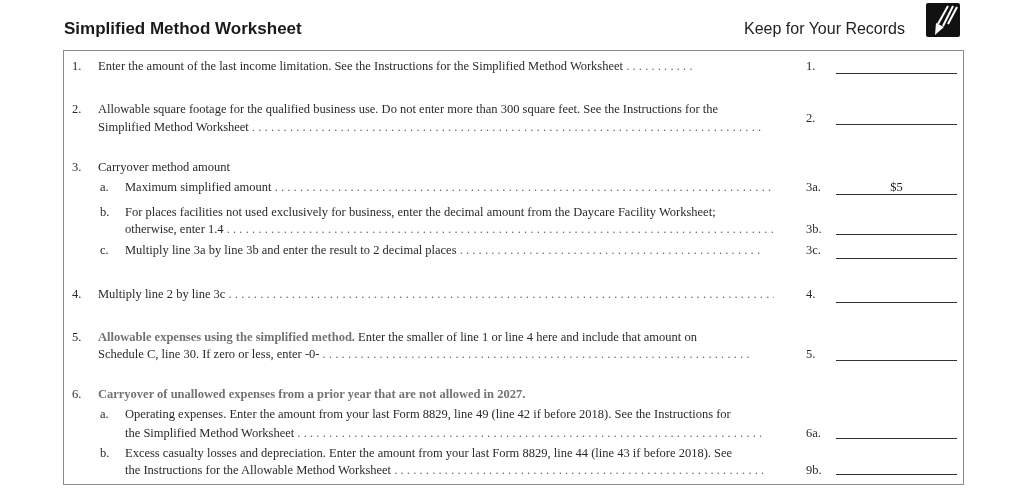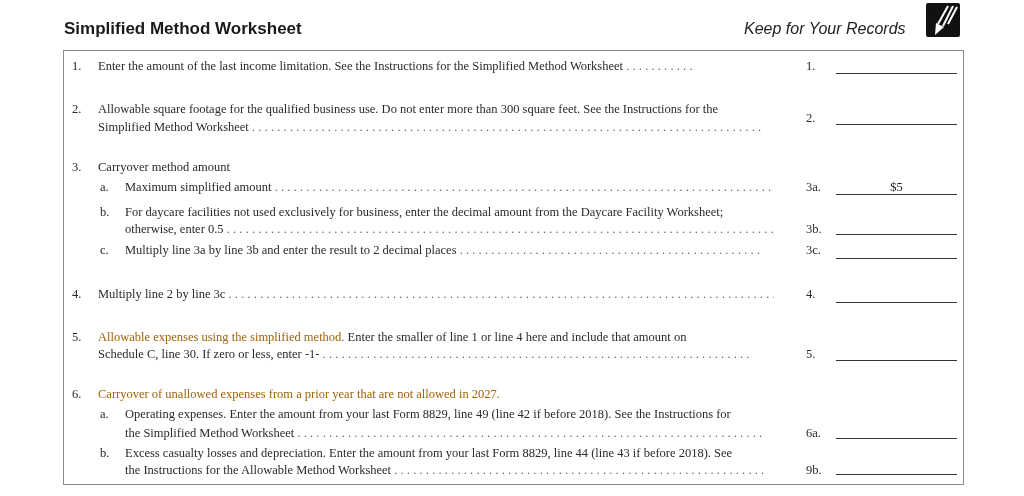--- a/index.html
+++ b/index.html
@@ -3,21 +3,21 @@
 <meta charset="utf-8">
 <style>
   html, body { margin: 0; padding: 0; background: #ffffff; }
   body { width: 1024px; height: 496px; position: relative; overflow: hidden; color: #1f1f1f; }
   .title {
     position: absolute; left: 64px; top: 19px;
     font-family: "Liberation Sans", sans-serif; font-weight: bold; font-size: 17px; color: #1a1a1a;
   }
   .keep {
     position: absolute; left: 744px; top: 20px;
-    font-family: "Liberation Sans", sans-serif; font-style: italic; font-size: 16px; color: #222;
+    font-family: "Liberation Sans", sans-serif; font-size: 16px; color: #222;
   }
   .pencil {
     position: absolute; left: 926px; top: 3px; width: 34px; height: 34px;
     background: #111; border-radius: 2px;
   }
   .box {
     position: absolute; left: 63px; top: 50px; width: 901px; height: 435px;
     border: 1.5px solid #8a8a8a; box-sizing: border-box;
   }
   .row {
@@ -30,21 +30,21 @@
   .txt2 { position: absolute; left: 125px; }
   .dots {
     display: inline-block; overflow: hidden; vertical-align: bottom; color: #666;
     letter-spacing: 3.2px;
   }
   .lbl { position: absolute; left: 806px; }
   .field {
     position: absolute; left: 836px; width: 121px; border-bottom: 1px solid #333; height: 14px;
     text-align: center; font-family: "Liberation Serif", serif; font-size: 12.5px;
   }
-  b { font-weight: normal; color: #a16207; }
+  b { font-weight: bold; color: #737373; }
 </style>
 </head>
 <body>
 
 <div class="title">Simplified Method Worksheet</div>
 <div class="keep">Keep for Your Records</div>
 <div class="pencil">
   <svg width="34" height="34" viewBox="0 0 34 34">
     <g fill="none" stroke="#fff" stroke-width="2">
       <line x1="22" y1="3" x2="12" y2="21"></line>
@@ -82,24 +82,24 @@
 </div>
 <div class="row" style="top:180px;">
   <span class="sub">a.</span>
   <span class="txt2"><span>Maximum simplified amount</span> <span class="dots" style="width:500px;">..............................................................................................................................</span></span>
   <span class="lbl">3a.</span>
 </div>
 <div class="field" style="top:180px;">$5</div>
 
 <div class="row" style="top:205px;">
   <span class="sub">b.</span>
-  <span class="txt2">For daycare facilities not used exclusively for business, enter the decimal amount from the Daycare Facility Worksheet;</span>
+  <span class="txt2">For places facilities not used exclusively for business, enter the decimal amount from the Daycare Facility Worksheet;</span>
 </div>
 <div class="row" style="top:222px;">
-  <span class="txt2"><span>otherwise, enter 0.5</span> <span class="dots" style="width:550px;">..............................................................................................................................</span></span>
+  <span class="txt2"><span>otherwise, enter 1.4</span> <span class="dots" style="width:550px;">..............................................................................................................................</span></span>
   <span class="lbl">3b.</span>
 </div>
 <div class="field" style="top:220px;"></div>
 
 <div class="row" style="top:243px;">
   <span class="sub">c.</span>
   <span class="txt2"><span>Multiply line 3a by line 3b and enter the result to 2 decimal places</span> <span class="dots" style="width:300px;">..............................................................................................................................</span></span>
   <span class="lbl">3c.</span>
 </div>
 <div class="field" style="top:244px;"></div>
@@ -109,21 +109,21 @@
   <span class="txt"><span>Multiply line 2 by line 3c</span> <span class="dots" style="width:545px;">..............................................................................................................................</span></span>
   <span class="lbl">4.</span>
 </div>
 <div class="field" style="top:288px;"></div>
 
 <div class="row" style="top:330px;">
   <span class="num">5.</span>
   <span class="txt"><b>Allowable expenses using the simplified method.</b><span> Enter the smaller of line 1 or line 4 here and include that amount on</span></span>
 </div>
 <div class="row" style="top:347px;">
-  <span class="txt"><span>Schedule C, line 30. If zero or less, enter -1-</span> <span class="dots" style="width:430px;">..............................................................................................................................</span></span>
+  <span class="txt"><span>Schedule C, line 30. If zero or less, enter -0-</span> <span class="dots" style="width:430px;">..............................................................................................................................</span></span>
   <span class="lbl">5.</span>
 </div>
 <div class="field" style="top:346px;"></div>
 
 <div class="row" style="top:387px;">
   <span class="num">6.</span>
   <span class="txt"><b>Carryover of unallowed expenses from a prior year that are not allowed in 2027.</b></span>
 </div>
 <div class="row" style="top:407px;">
   <span class="sub">a.</span>

